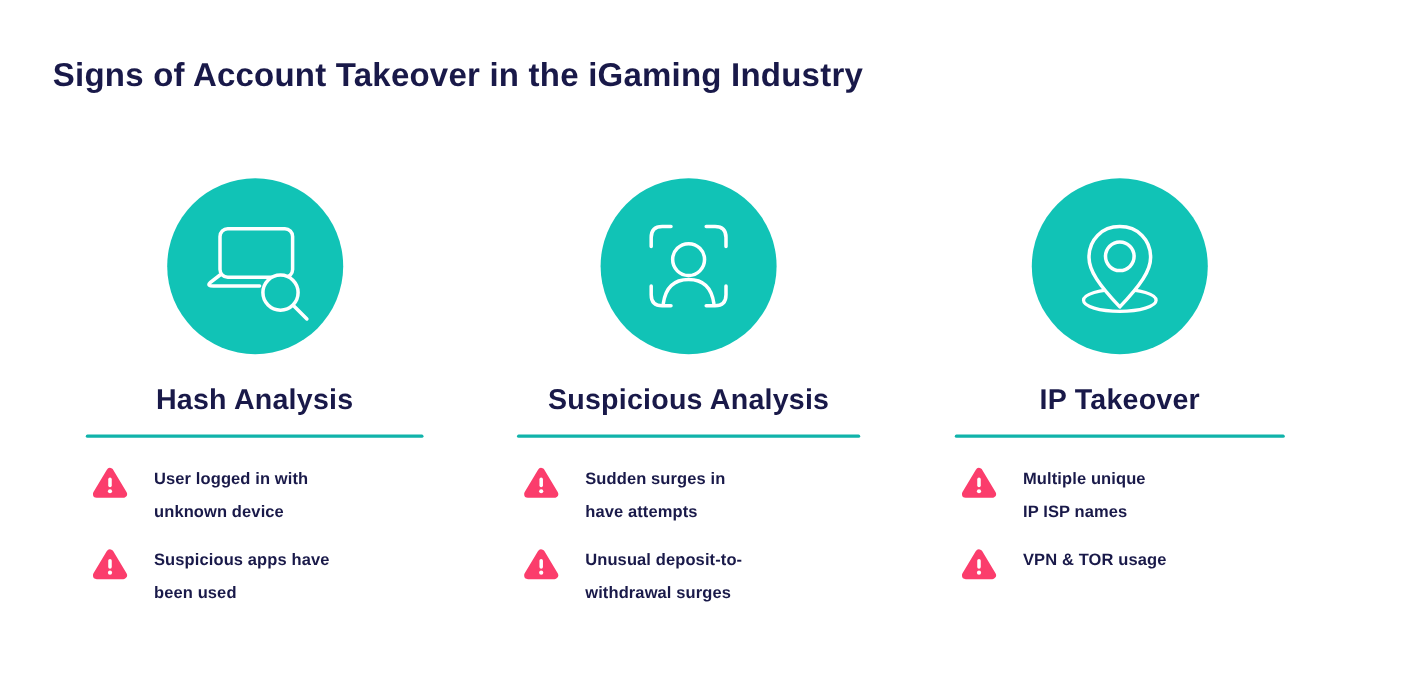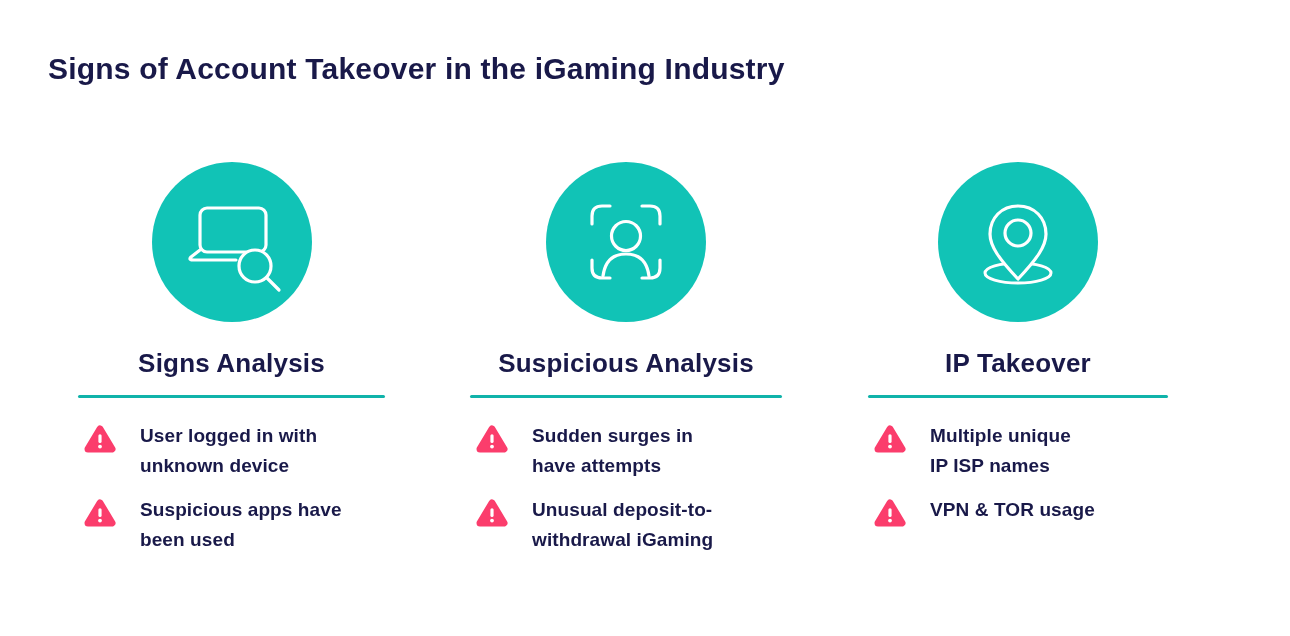--- a/index.html
+++ b/index.html
@@ -49,21 +49,21 @@
   .bullets{
     margin-top:23px;
     display:flex;flex-direction:column;gap:14px;
   }
   .bullet{
     display:flex;align-items:flex-start;
     padding-left:6px;gap:24px;
   }
   .bullet svg{flex:0 0 auto;margin-top:3px;}
   .bullet-text{
-    font-size:19px;line-height:30px;font-weight:700;
+    font-size:15px;line-height:30px;font-weight:700;
     color:var(--navy);
     white-space:pre-line;
     letter-spacing:0.1px;
   }
 </style>
 </head>
 <body>
 
 <div class="canvas">
 
@@ -71,21 +71,21 @@
 
   <section class="column col-1">
     <div class="circle">
       <svg width="160" height="160" viewBox="0 0 160 160">
         <rect x="48" y="46" width="66" height="44" rx="7" fill="none" stroke="#fff" stroke-width="3.2"></rect>
         <path d="M48 88 L39 95 Q36 98 42 98 L84 98" fill="none" stroke="#fff" stroke-width="3.2" stroke-linecap="round" stroke-linejoin="round"></path>
         <circle cx="103" cy="104" r="16" fill="#11C3B6" stroke="#fff" stroke-width="3.2"></circle>
         <line x1="114.5" y1="115.5" x2="127" y2="128" stroke="#fff" stroke-width="3.2" stroke-linecap="round"></line>
       </svg>
     </div>
-    <h2 class="heading">Signs Analysis</h2>
+    <h2 class="heading">Hash Analysis</h2>
     <div class="rule"></div>
     <div class="bullets">
       <div class="bullet">
         <svg width="32" height="30" viewBox="0 0 32 30">
           <polygon points="16,5 28,25 4,25" fill="#FB3D6C" stroke="#FB3D6C" stroke-width="7" stroke-linejoin="round"></polygon>
           <rect x="14.4" y="10.2" width="3.2" height="8.8" rx="1.6" fill="#fff"></rect>
           <circle cx="16" cy="22.6" r="1.9" fill="#fff"></circle>
         </svg>
         <span class="bullet-text">User logged in with
 unknown device</span>
@@ -125,21 +125,21 @@
         <span class="bullet-text">Sudden surges in
 have attempts</span>
       </div>
       <div class="bullet">
         <svg width="32" height="30" viewBox="0 0 32 30">
           <polygon points="16,5 28,25 4,25" fill="#FB3D6C" stroke="#FB3D6C" stroke-width="7" stroke-linejoin="round"></polygon>
           <rect x="14.4" y="10.2" width="3.2" height="8.8" rx="1.6" fill="#fff"></rect>
           <circle cx="16" cy="22.6" r="1.9" fill="#fff"></circle>
         </svg>
         <span class="bullet-text">Unusual deposit-to-
-withdrawal iGaming</span>
+withdrawal surges</span>
       </div>
     </div>
   </section>
 
   <section class="column col-3">
     <div class="circle">
       <svg width="160" height="160" viewBox="0 0 160 160">
         <ellipse cx="80" cy="111" rx="33" ry="10" fill="none" stroke="#fff" stroke-width="3"></ellipse>
         <path d="M80 44 C63.5 44 52 56 52 72 C52 84 61 97 80 117 C99 97 108 84 108 72 C108 56 96.5 44 80 44 Z" fill="#11C3B6" stroke="#fff" stroke-width="3.2" stroke-linejoin="round"></path>
         <circle cx="80" cy="71" r="13" fill="none" stroke="#fff" stroke-width="3.2"></circle>

